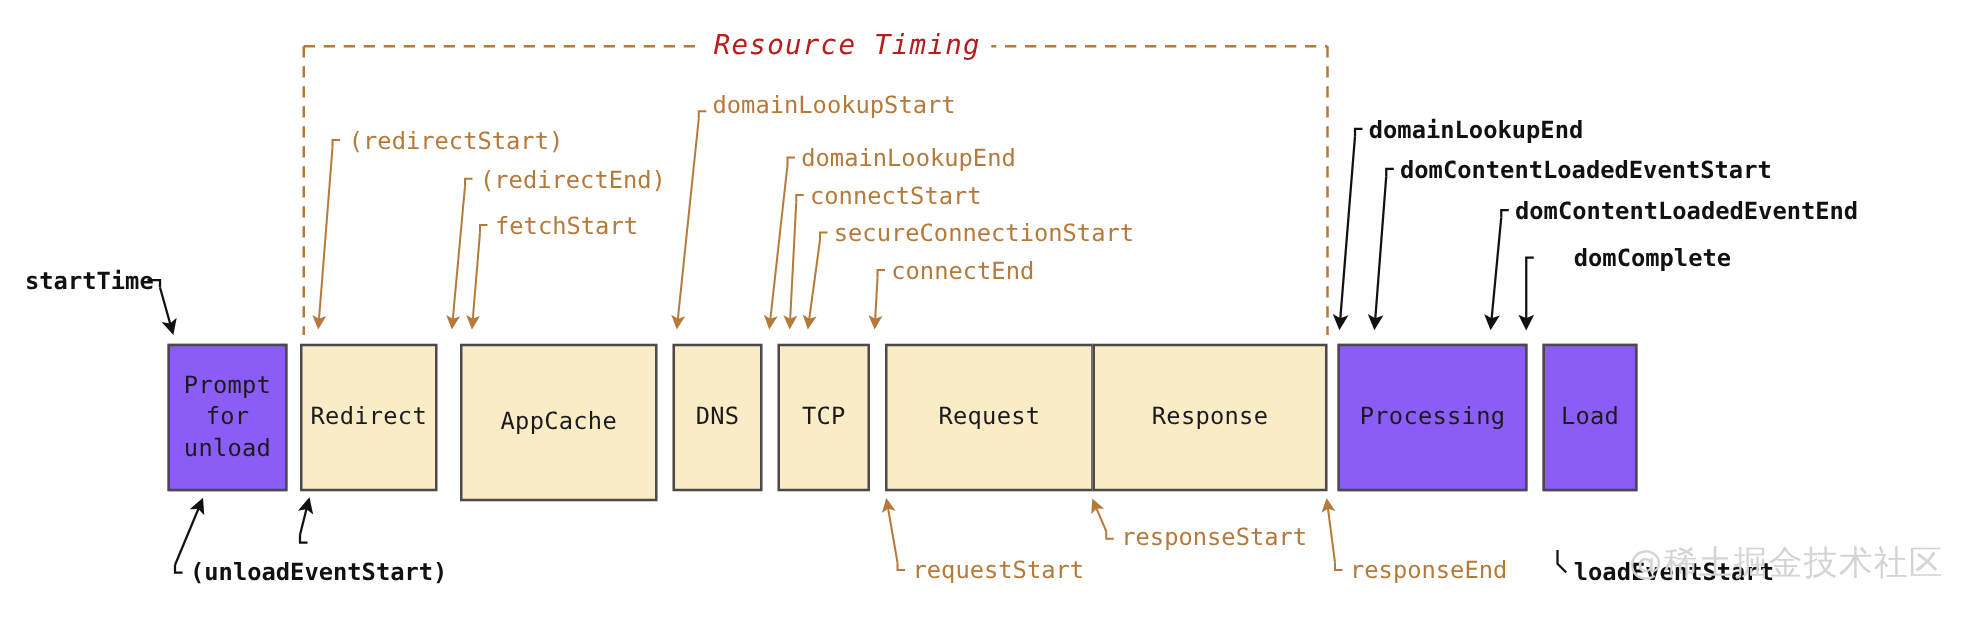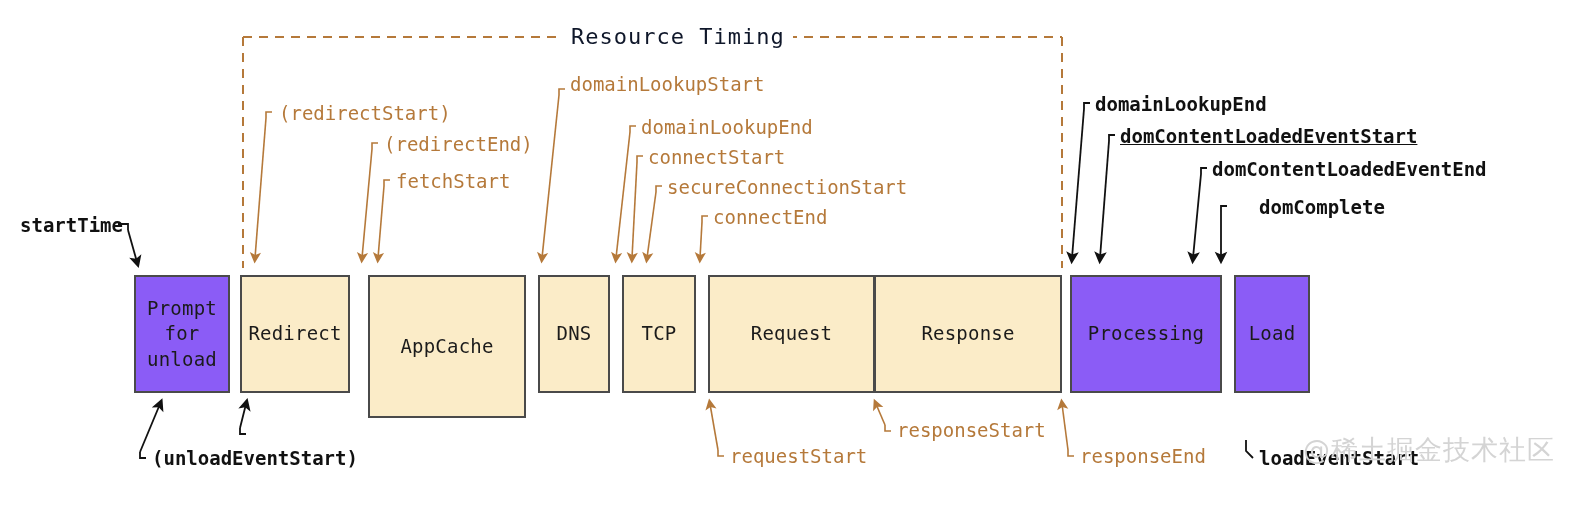--- a/index.html
+++ b/index.html
@@ -43,25 +43,26 @@
   .lbl {
     position: absolute;
     white-space: nowrap;
     font-family: "DejaVu Sans Mono", "Liberation Mono", monospace;
     font-size: 19px;
     line-height: 1;
   }
   .lbl.brown { color: #b5793a; }
   .lbl.black { color: #111111; font-weight: bold; }
   .lbl.title {
-    color: #0f172a;
+    color: #b91c1c;
     font-size: 22px;
     letter-spacing: 1px;
     background: #ffffff;
     padding: 0 8px;
+    font-style: italic;
   }
   .watermark {
     position: absolute;
     color: #d4d4d4;
     font-family: "DejaVu Sans", "Liberation Sans", sans-serif;
     font-size: 27px;
     white-space: nowrap;
     letter-spacing: 1px;
   }
 </style>
@@ -174,33 +175,33 @@
 
   <div class="lbl brown" style="left:279px; top:104px;">(redirectStart)</div>
   <div class="lbl brown" style="left:384px; top:135px;">(redirectEnd)</div>
   <div class="lbl brown" style="left:396px; top:172px;">fetchStart</div>
   <div class="lbl brown" style="left:570px; top:75px;">domainLookupStart</div>
   <div class="lbl brown" style="left:641px; top:118px;">domainLookupEnd</div>
   <div class="lbl brown" style="left:648px; top:148px;">connectStart</div>
   <div class="lbl brown" style="left:667px; top:178px;">secureConnectionStart</div>
   <div class="lbl brown" style="left:713px; top:208px;">connectEnd</div>
   <div class="lbl black" style="left:1095px; top:95px;">domainLookupEnd</div>
-  <div class="lbl black" style="left:1120px; top:127px;text-decoration:underline;">domContentLoadedEventStart</div>
+  <div class="lbl black" style="left:1120px; top:127px;">domContentLoadedEventStart</div>
   <div class="lbl black" style="left:1212px; top:160px;">domContentLoadedEventEnd</div>
   <div class="lbl black" style="left:1232px; top:198px;margin-left:27px;">domComplete</div>
 
   <div class="phase-box blue" style="left:134px; top:275px; width:96px; height:118px;">
     <span style="white-space:pre-line;">Prompt
 for
 unload</span>
   </div>
   <div class="phase-box yellow" style="left:240px; top:275px; width:110px; height:118px;">
     <span>Redirect</span>
   </div>
-  <div class="phase-box yellow" style="left:368px; top:275px; width:158px; height:143px;">
+  <div class="phase-box yellow" style="left:368px; top:275px; width:158px; height:126px;">
     <span>AppCache</span>
   </div>
   <div class="phase-box yellow" style="left:538px; top:275px; width:72px; height:118px;">
     <span>DNS</span>
   </div>
   <div class="phase-box yellow" style="left:622px; top:275px; width:74px; height:118px;">
     <span>TCP</span>
   </div>
   <div class="phase-box yellow" style="left:708px; top:275px; width:167px; height:118px;">
     <span>Request</span>

